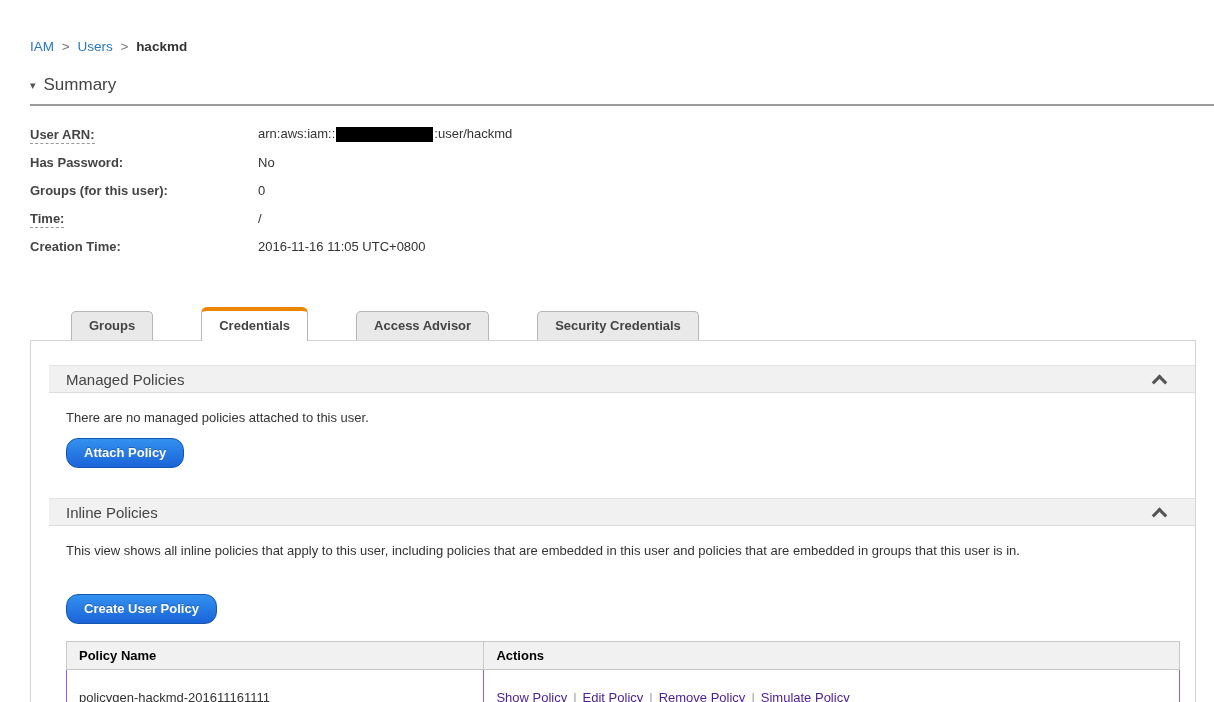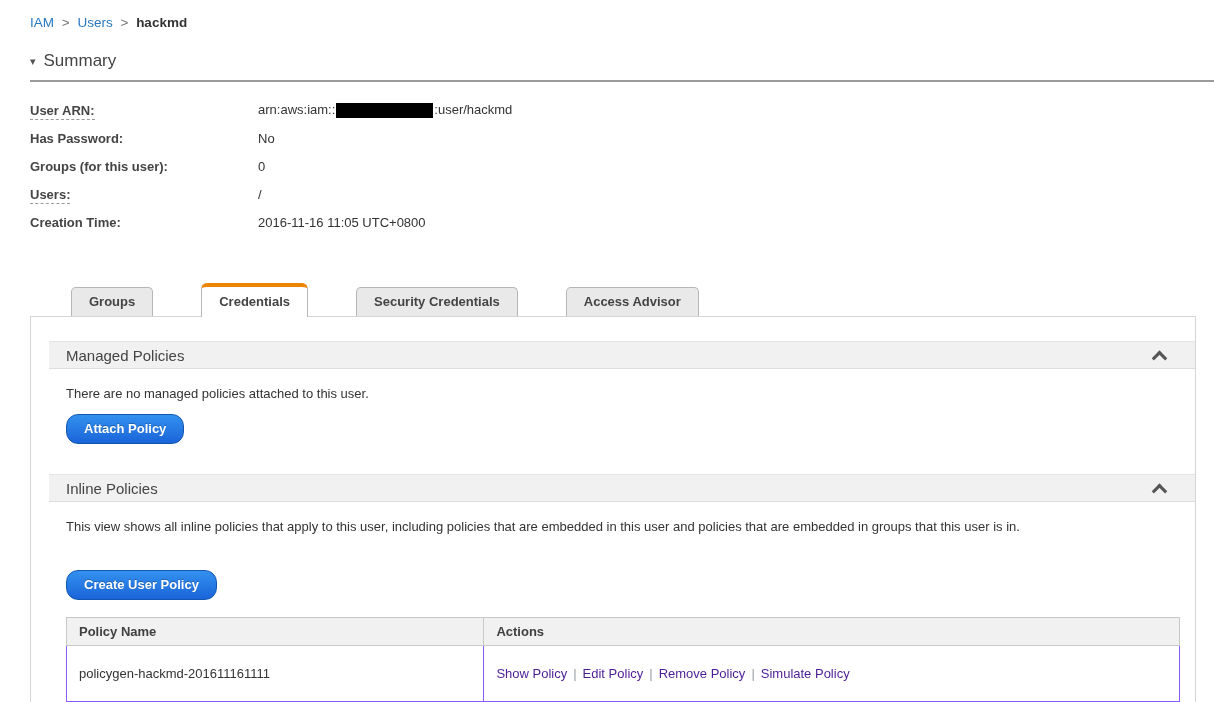--- a/index.html
+++ b/index.html
@@ -7,21 +7,21 @@
   body {
     width:1214px; height:702px;
     background:#ffffff;
     font-family:"Liberation Sans","DejaVu Sans",sans-serif;
     font-size:13px; color:#333;
     overflow:hidden;
   }
   a { text-decoration:none; }
 
   
-  .breadcrumb { padding:15px 0 0 30px; font-size:13.5px; }
+  .breadcrumb { padding:15px 0 0 30px; font-size:13.5px;margin-top:24px; }
   .crumb-link { color:#2878c0; cursor:pointer; }
   .crumb-sep { color:#777; margin:0 4px; }
   .crumb-current { color:#333; font-weight:bold; }
 
   
   .summary-head { margin:21px 0 0 30px; font-size:17px; color:#444; display:flex; align-items:center; }
   .caret { font-size:11px; color:#555; margin-right:8px; cursor:pointer; }
   .summary-divider { height:2px; background:#9b9b9b; margin-left:30px; margin-top:9px; }
 
   
@@ -73,21 +73,21 @@
     font-family:"Liberation Sans","DejaVu Sans",sans-serif;
   }
   .managed-gap { height:30px; }
 
   
   table.policy-table {
     width:100%; border-collapse:collapse; margin-top:17px;
     border:1px solid #c9c9c9; font-size:13px;
   }
   table.policy-table th {
-    background:#f1f1f1; text-align:left; font-weight:bold; color:#404040;
+    background:#f1f1f1; text-align:left; font-weight:bold; color:#000000;
     padding:6px 12px; border:1px solid #c9c9c9; height:28px;
   }
   table.policy-table td { padding:20px 12px; border:1px solid #8b5cf6; background:#fff; }
   th.col-name, td.col-name { width:37.5%; }
   .action-link { color:#4c1d95; cursor:pointer; }
   .pipe { color:#9aa0a6; margin:0 6px; }
 </style>
 </head>
 <body>
 
@@ -114,34 +114,34 @@
   </div>
   <div class="field-row">
     <div class="field-label">Has Password:</div>
     <div class="field-value">No</div>
   </div>
   <div class="field-row">
     <div class="field-label">Groups (for this user):</div>
     <div class="field-value">0</div>
   </div>
   <div class="field-row">
-    <div class="field-label"><span class="dotted">Users:</span></div>
+    <div class="field-label"><span class="dotted">Time:</span></div>
     <div class="field-value">/</div>
   </div>
   <div class="field-row">
     <div class="field-label">Creation Time:</div>
     <div class="field-value">2016-11-16 11:05 UTC+0800</div>
   </div>
 </div>
 
 <div class="tabs">
   <div class="tab">Groups</div>
   <div class="tab active">Credentials</div>
+  <div class="tab">Access Advisor</div>
   <div class="tab">Security Credentials</div>
-  <div class="tab">Access Advisor</div>
 </div>
 
 <div class="panel">
 
   <div class="sec-header">
     <span>Managed Policies</span>
     <span class="chev"></span>
   </div>
   <div class="sec-body">
     <p>There are no managed policies attached to this user.</p>

